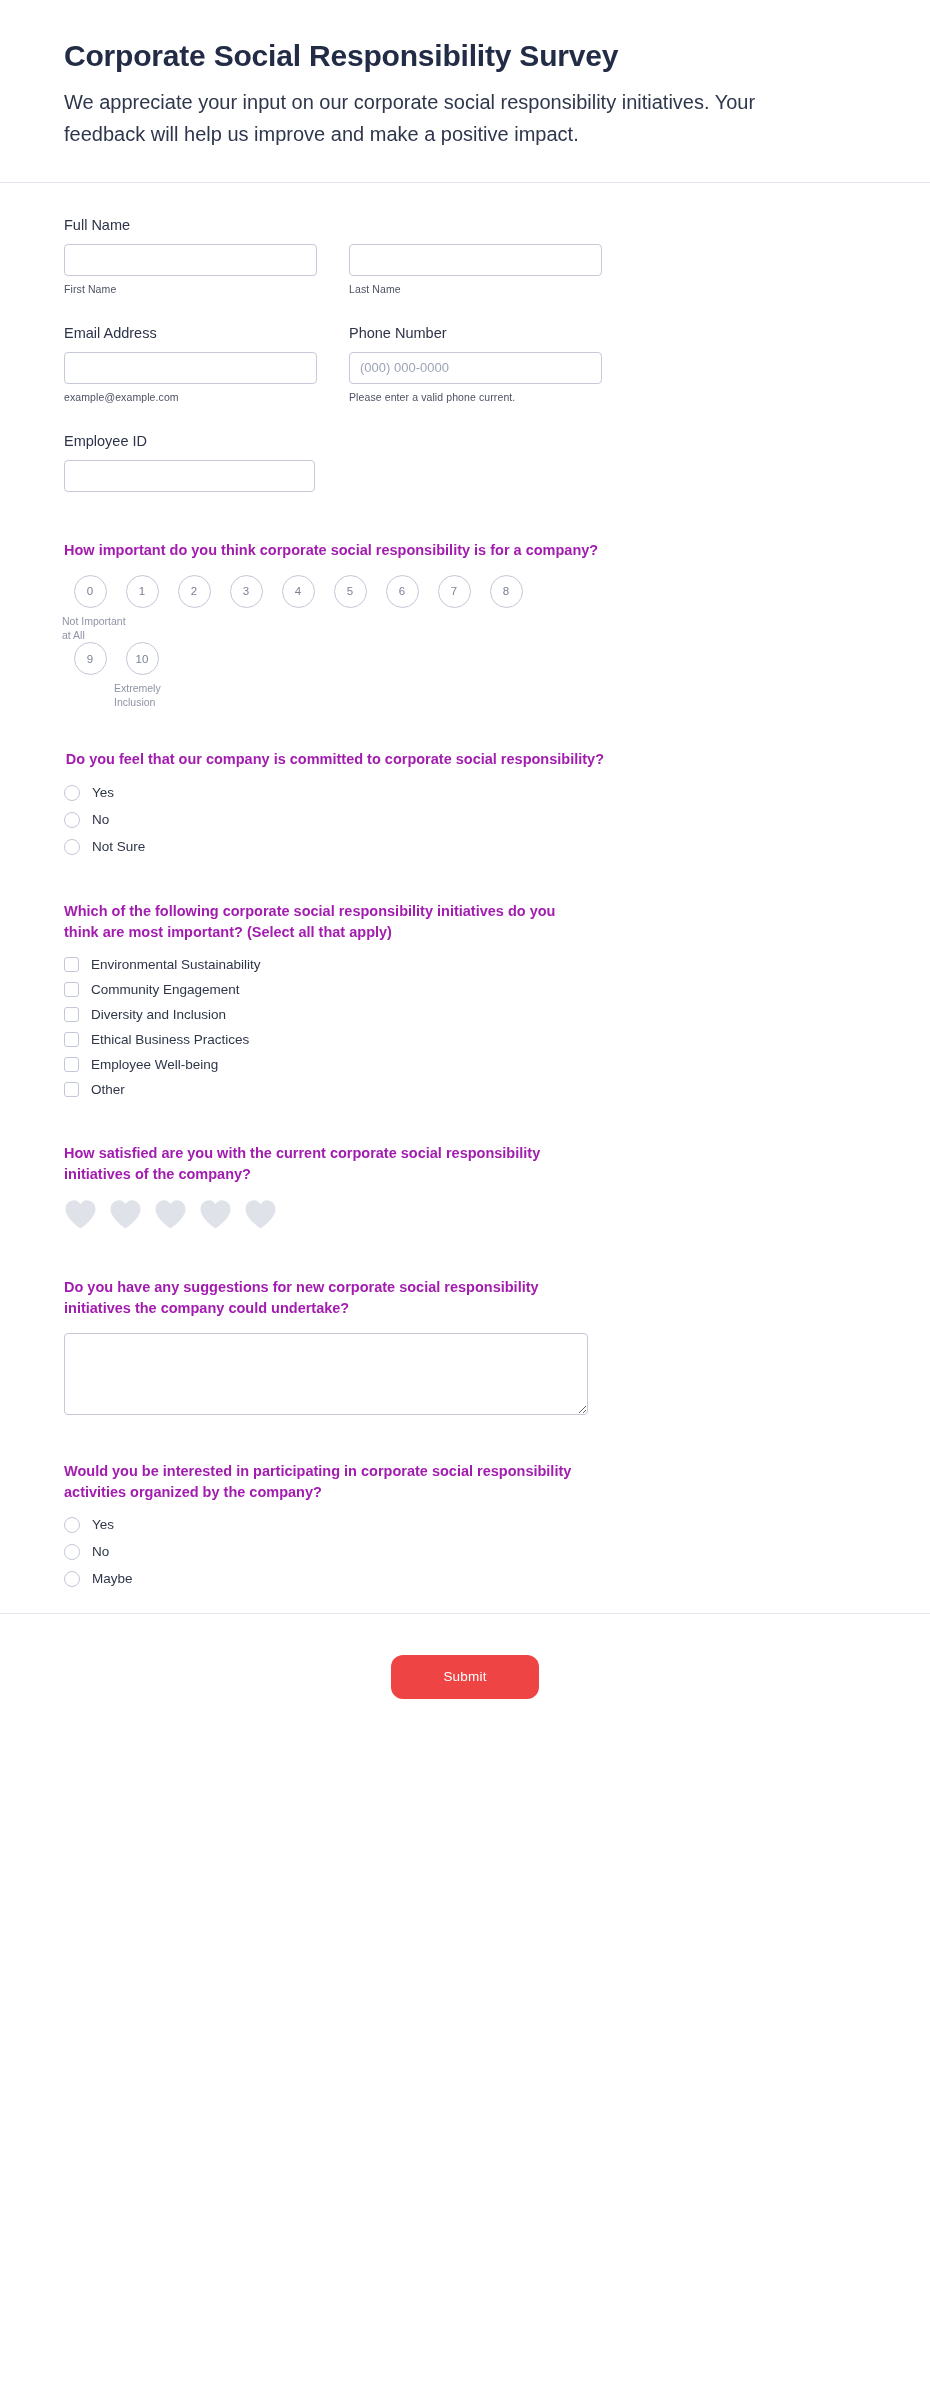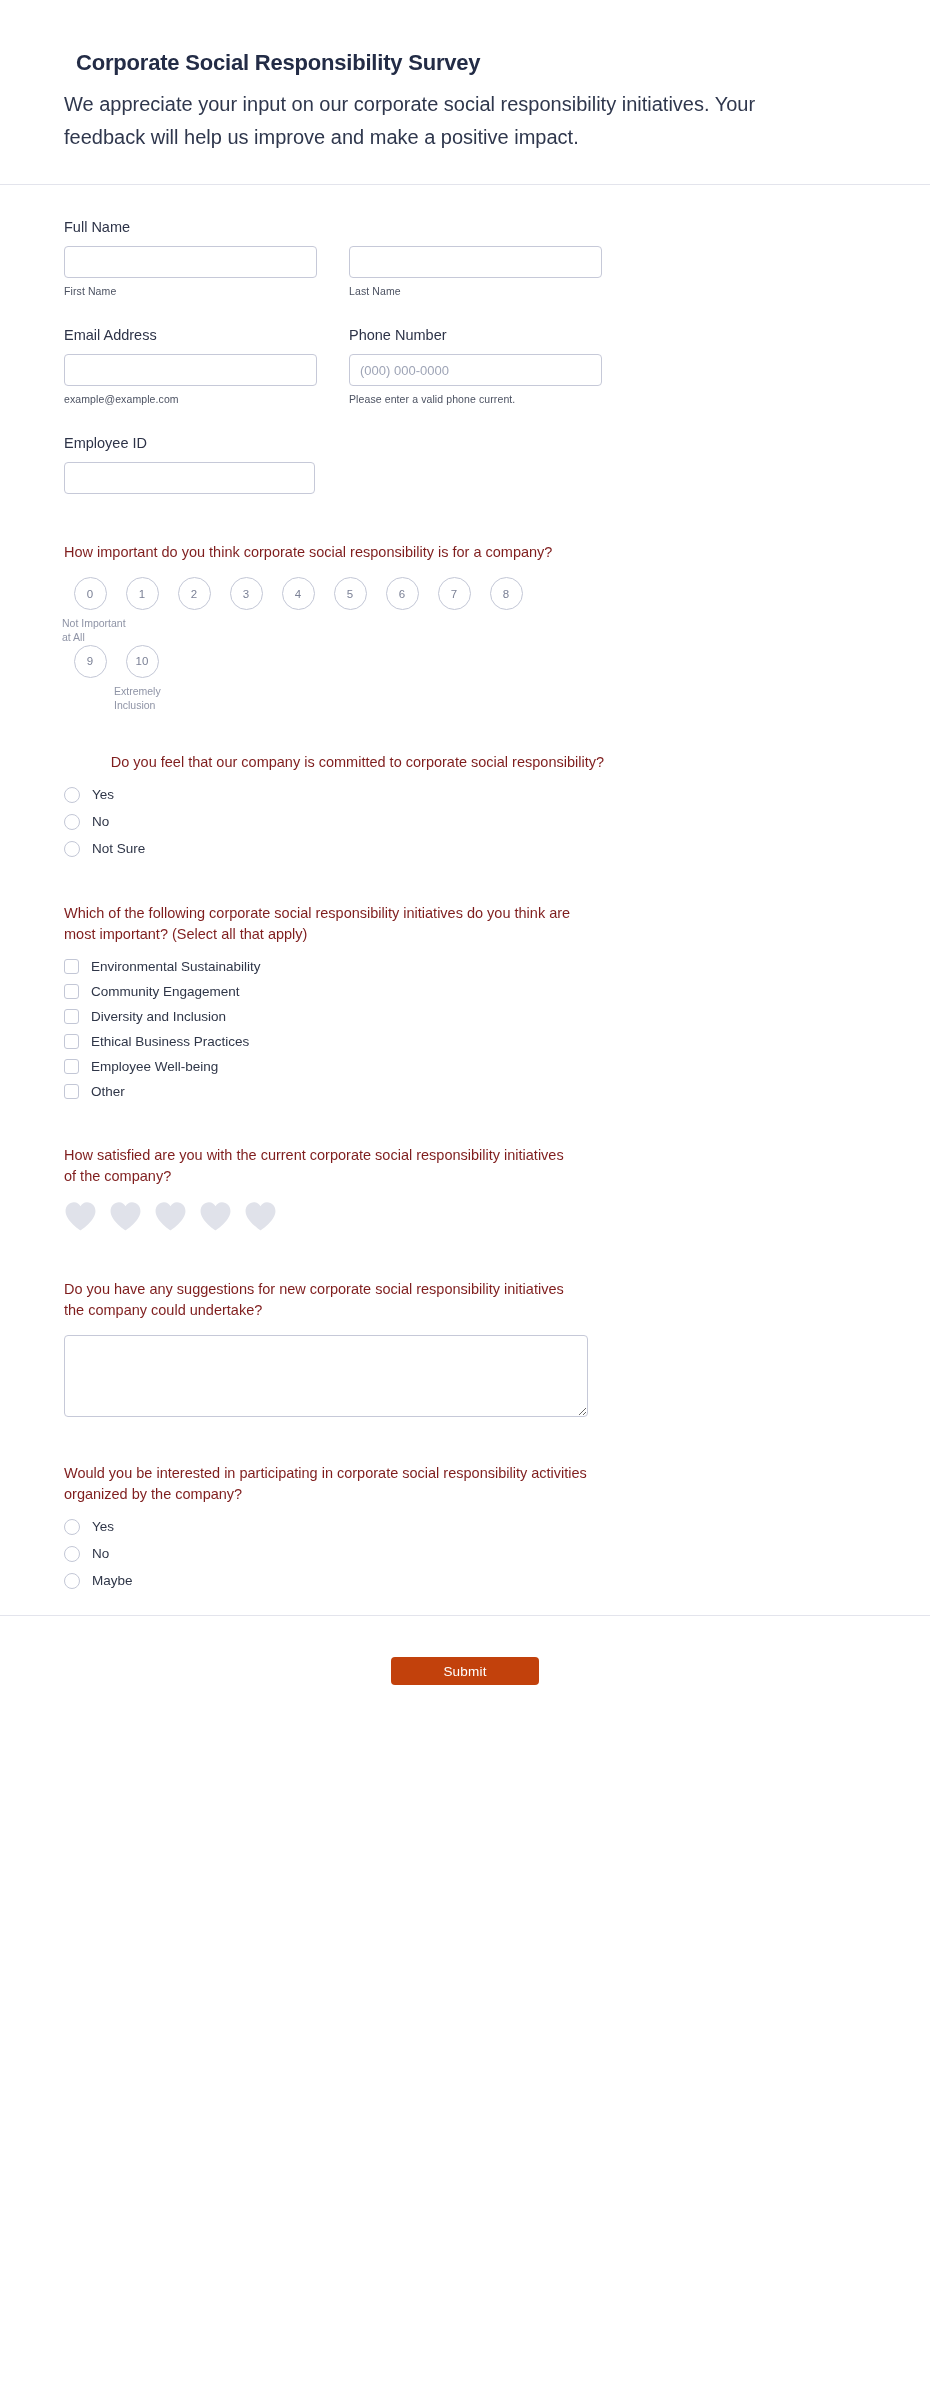--- a/index.html
+++ b/index.html
@@ -10,22 +10,22 @@
     background: #ffffff;
     font-family: "Liberation Sans", sans-serif;
     color: #2c3345;
     -webkit-font-smoothing: antialiased;
   }
   .page { width: 930px; position: relative; }
 
   
   .hdr { padding: 38px 64px 0 64px; }
   .hdr h1 {
-    margin: 12px;
-    font-size: 22px;
+    margin: 0;
+    font-size: 30px;
     line-height: 1.2;
     font-weight: 700;
     letter-spacing: -0.2px;
     color: #232c46;
   }
   .hdr p {
     margin: 12px 0 0 0;
     font-size: 20px;
     line-height: 1.62;
     color: #2f374d;
@@ -81,22 +81,22 @@
   .col { flex: 0 0 253px; }
 
   
   .namerow .col-first { flex: 0 0 253px; }
   .namerow .col-last  { flex: 0 0 253px; margin-left: 22px; }
 
   
   .qblock { margin-bottom: 34px; }
   .qtext {
     font-size: 14.5px;
-    font-weight: 400;
-    color: #7f1d1d;
+    font-weight: 700;
+    color: #a21caf;
     line-height: 1.45;
     margin-bottom: 14px;
     max-width: 520px;
   }
 
   
   .scale {
     display: flex;
     flex-wrap: wrap;
     width: 510px;
@@ -168,26 +168,26 @@
     height: 1px;
     background: #e3e4ec;
     width: 930px;
   }
   .submit-wrap {
     display: flex;
     justify-content: center;
     padding: 41px 0 50px 0;
   }
   .submit-btn {
-    background: #c2410c;
+    background: #ef4444;
     color: #ffffff;
     border: none;
-    border-radius: 4px;
+    border-radius: 12px;
     width: 148px;
-    height: 28px;
+    height: 44px;
     font-size: 13.5px;
     font-family: "Liberation Sans", sans-serif;
     cursor: pointer;
     letter-spacing: .2px;
   }
 </style>
 </head>
 <body>
 
 <div class="page">

